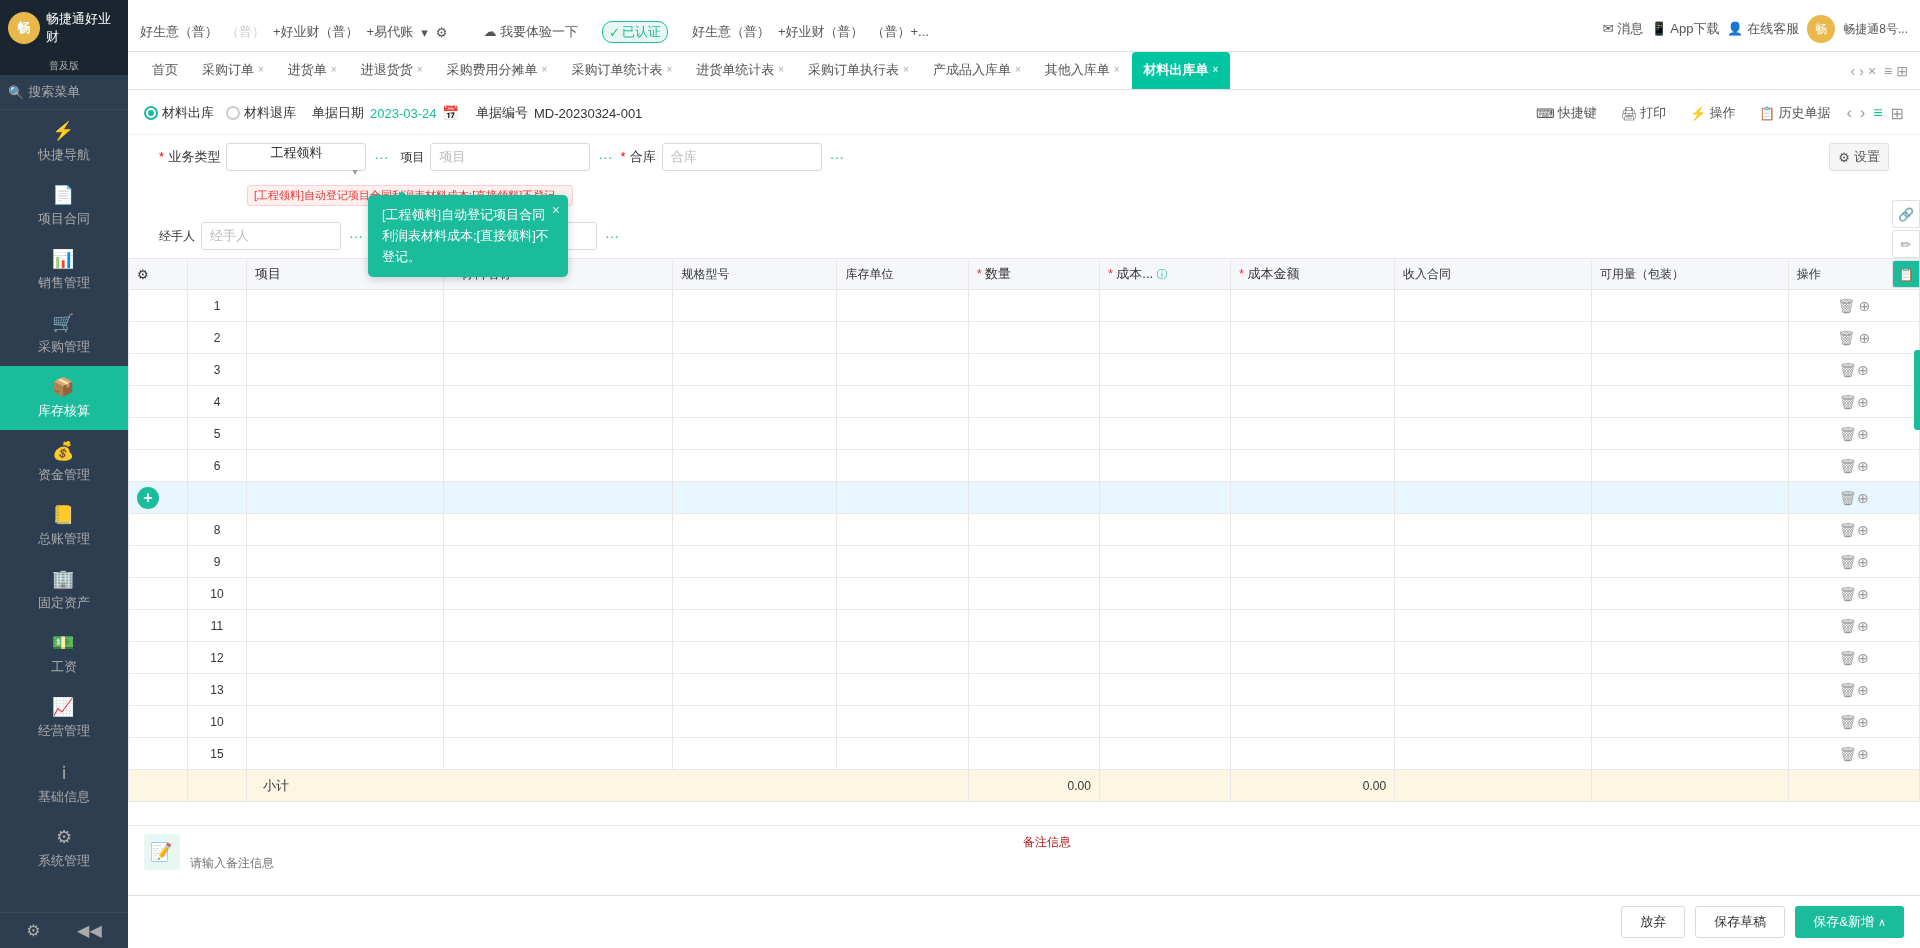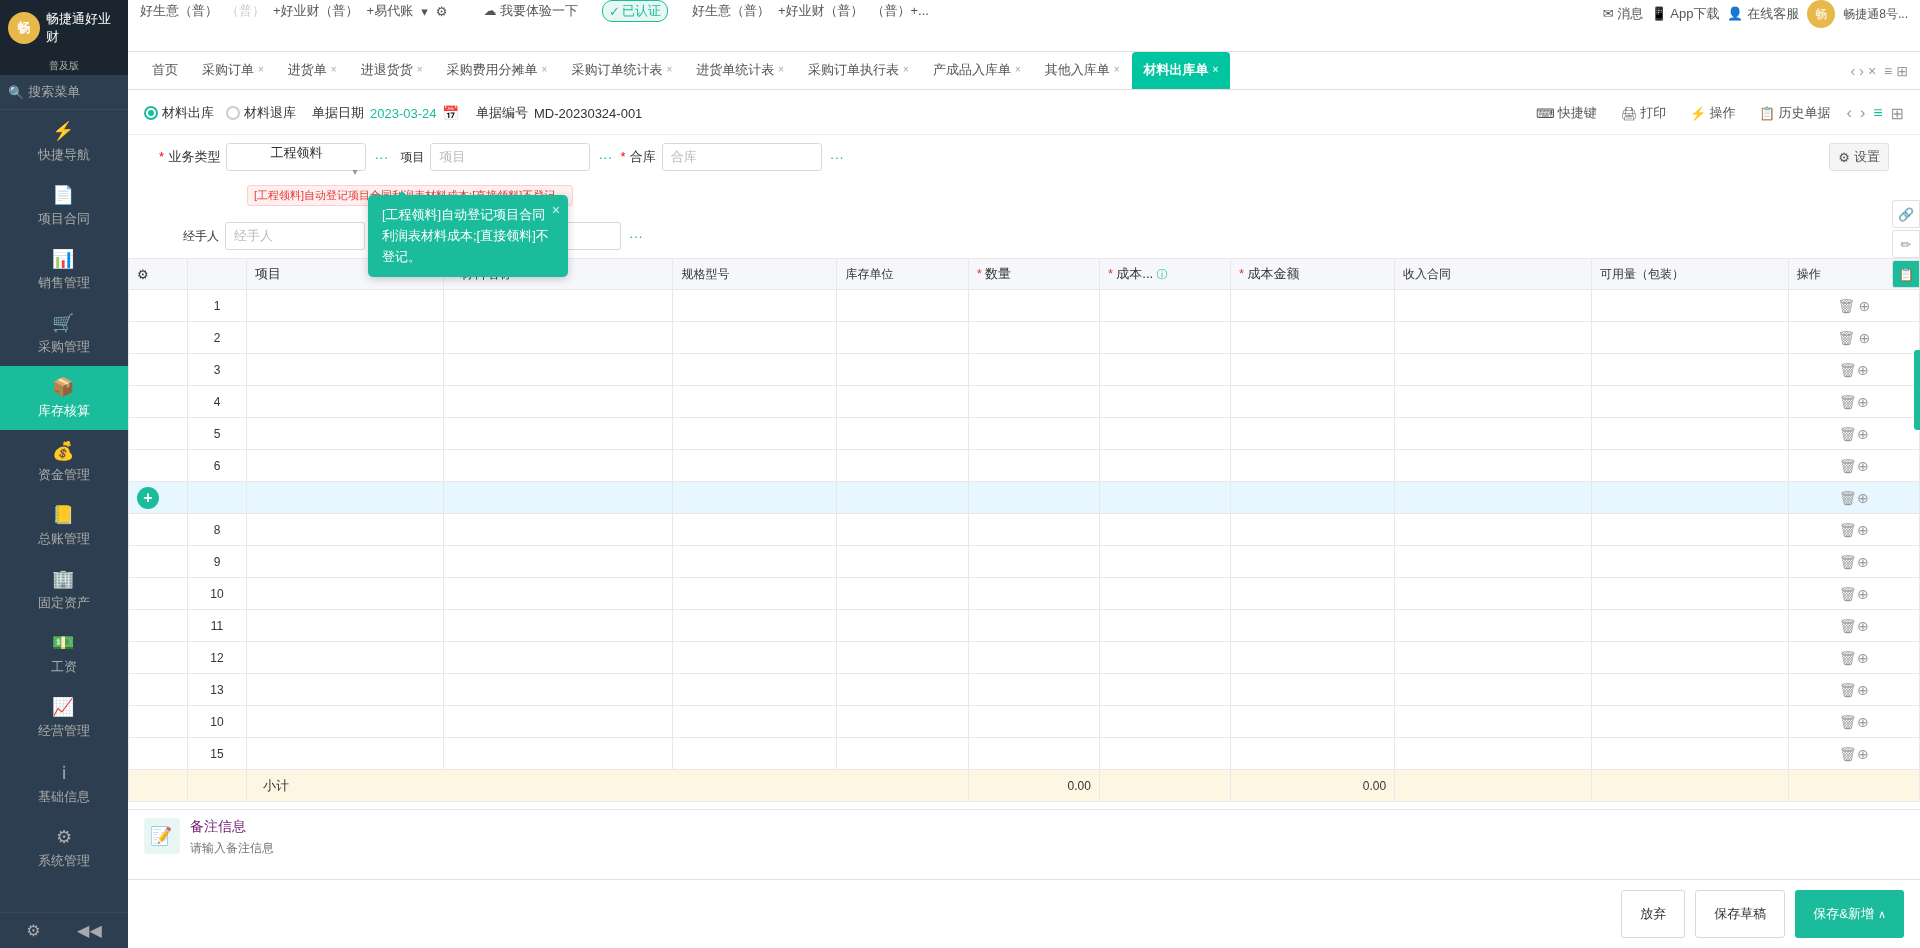--- a/index.html
+++ b/index.html
@@ -86,44 +86,44 @@
     .col-available { width: 120px; }
     .col-ops { width: 80px; }
     .th-required { color: #e53935; }
     .th-info { color: #1abc9c; font-size: 11px; cursor: pointer; }
     .action-icon { cursor: pointer; color: #999; font-size: 14px; }
     .add-row-btn { display: flex; align-items: center; justify-content: center; width: 22px; height: 22px; border-radius: 50%; background: #1abc9c; color: #fff; cursor: pointer; font-size: 16px; font-weight: bold; }
 
     
     .notes-area { background: #fff; border-top: 1px solid #e8e8e8; padding: 8px 16px; display: flex; align-items: flex-start; gap: 10px; flex-shrink: 0; min-height: 70px; }
     .notes-icon { width: 36px; height: 36px; background: #e8f7f2; border-radius: 4px; display: flex; align-items: center; justify-content: center; font-size: 18px; color: #1abc9c; flex-shrink: 0; }
-    .notes-label { font-size: 14px; color: #701a75; font-weight: 500; margin-bottom: 4px; }
+    .notes-label { font-size: 12px; color: #b91c1c; font-weight: 500; margin-bottom: 4px; text-align: center; }
     .notes-input { flex: 1; border: none; outline: none; font-size: 12px; color: #bbb; resize: none; background: transparent; }
 
     
     .bottom-bar { background: #fff; border-top: 1px solid #e0e0e0; padding: 10px 16px; display: flex; justify-content: flex-end; gap: 10px; flex-shrink: 0; }
     .btn-discard { padding: 6px 18px; border: 1px solid #d9d9d9; border-radius: 3px; background: #fff; cursor: pointer; color: #333; font-size: 13px; }
-    .btn-draft { padding: 14px 18px; border: 1px solid #d9d9d9; border-radius: 3px; background: #fff; cursor: pointer; color: #333; font-size: 13px; }
+    .btn-draft { padding: 6px 18px; border: 1px solid #d9d9d9; border-radius: 3px; background: #fff; cursor: pointer; color: #333; font-size: 13px; }
     .btn-save { padding: 6px 18px; border: none; border-radius: 3px; background: #1abc9c; cursor: pointer; color: #fff; font-size: 13px; display: flex; align-items: center; gap: 4px; }
     .btn-save-arrow { font-size: 11px; }
 
     
     .right-tools { position: fixed; right: 0; top: 200px; display: flex; flex-direction: column; gap: 2px; z-index: 50; }
     .right-tool { width: 28px; height: 28px; background: #fff; border: 1px solid #e0e0e0; display: flex; align-items: center; justify-content: center; cursor: pointer; font-size: 14px; color: #999; border-radius: 3px 0 0 3px; }
     .right-tool.green { background: #1abc9c; color: #fff; }
 
     
     .scroll-hint { position: fixed; right: 0; top: 350px; width: 6px; background: #1abc9c; height: 80px; border-radius: 3px 0 0 3px; }
 
     
     .user-area { display: flex; align-items: center; gap: 8px; }
     .user-avatar { width: 28px; height: 28px; border-radius: 50%; background: #e8b84b; display: flex; align-items: center; justify-content: center; color: #fff; font-size: 12px; cursor: pointer; }
 
     
-    .app-topbar { background: #fff; border-bottom: 1px solid #e0e0e0; display: flex; align-items: flex-start; padding: 0 12px; height: 52px; flex-shrink: 0; }
+    .app-topbar { background: #fff; border-bottom: 1px solid #e0e0e0; display: flex; align-items: flex-end; padding: 8px 12px; height: 52px; flex-shrink: 0; }
     .app-topbar-left { display: flex; align-items: center; gap: 8px; flex: 1; font-size: 12px; color: #555; }
     .app-topbar-link { cursor: pointer; color: #555; }
     .app-topbar-sep { color: #ccc; }
     .verified-badge { background: #e8f7f2; color: #1abc9c; border: 1px solid #1abc9c; border-radius: 10px; padding: 1px 6px; font-size: 11px; display: flex; align-items: center; gap: 2px; }
 
     .col-num-td { text-align: center; color: #999; font-size: 12px; }
     .total-row td { background: #fdf6e3 !important; }
 
     
     .active-row td:nth-child(2), .active-row td:nth-child(3) { background: #fff; }
@@ -389,21 +389,21 @@
           <span>⚙</span>
           <span>设置</span>
         </div>
       </div>
 
       <div style="width:100%; margin-top:2px; display:flex; align-items:center; gap:8px; flex-wrap:wrap;">
         <span style="min-width:80px;"></span>
         <span class="error-hint">[工程领料]自动登记项目合同利润表材料成本;[直接领料]不登记。</span>
       </div>
 
-      <div style="display:flex; align-items:center; gap:20px; width:100%; margin-top:4px;margin-left:24px;">
+      <div style="display:flex; align-items:center; gap:20px; width:100%; margin-top:4px;">
         <div class="field-group">
           <span class="field-label">经手人</span>
           <div class="field-input" style="min-width:140px;">
             <span class="placeholder">经手人</span>
           </div>
           <span class="field-dots">···</span>
         </div>
         <div class="field-group">
           <span class="field-label">收入合同</span>
           <div class="field-input" style="min-width:160px;">

